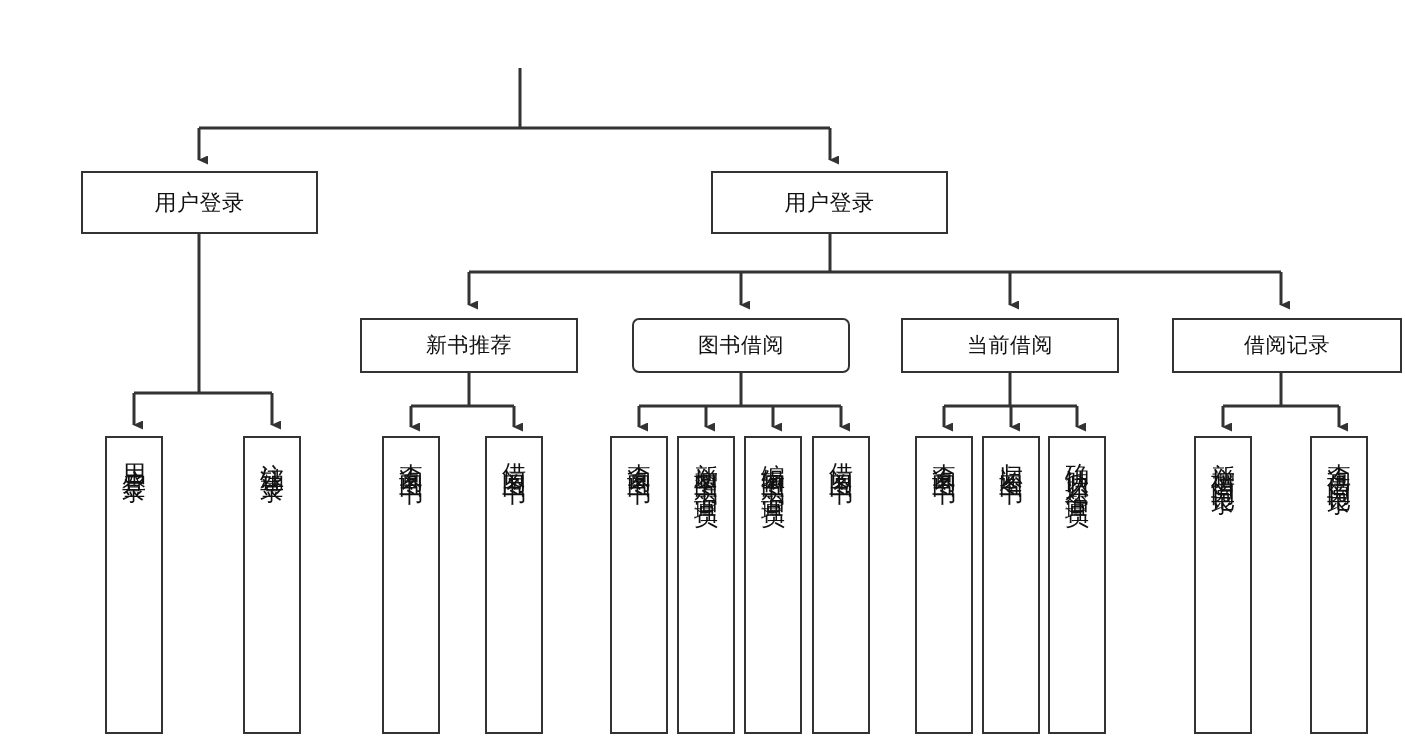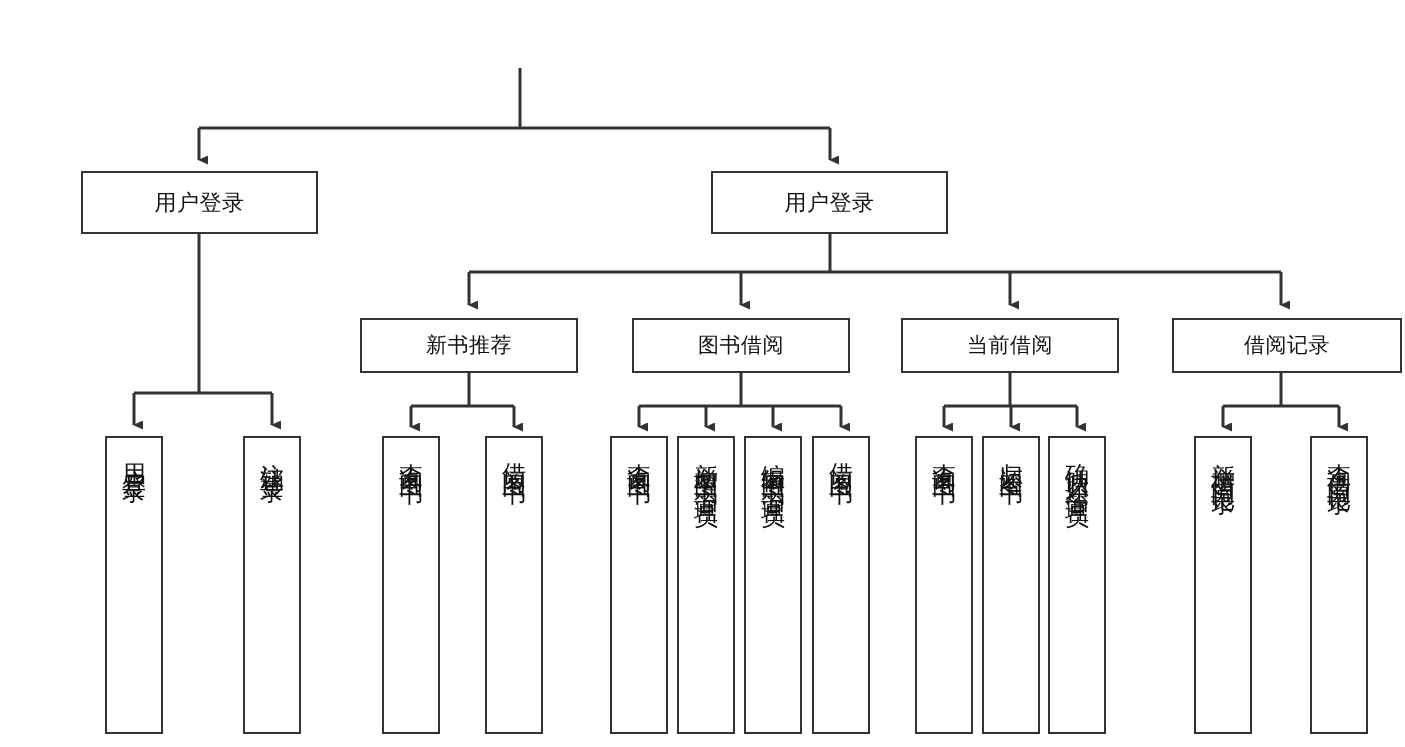--- a/index.html
+++ b/index.html
@@ -137,21 +137,21 @@
   </div>
 
   <div class="node lvl2" style="left:711px; top:171px; width:237px; height:63px;">
     <span class="node-label">用户登录</span>
   </div>
 
   <div class="node lvl3" style="left:360px; top:318px; width:218px; height:55px;align-items:center;">
     <span class="node-label">新书推荐</span>
   </div>
 
-  <div class="node lvl3" style="left:632px; top:318px; width:218px; height:55px;">
+  <div class="node lvl3" style="left:632px; top:318px; width:218px; height:55px;border-radius:7px;">
     <span class="node-label">图书借阅</span>
   </div>
 
   <div class="node lvl3" style="left:901px; top:318px; width:218px; height:55px;">
     <span class="node-label">当前借阅</span>
   </div>
 
   <div class="node lvl3" style="left:1172px; top:318px; width:230px; height:55px;">
     <span class="node-label">借阅记录</span>
   </div>

